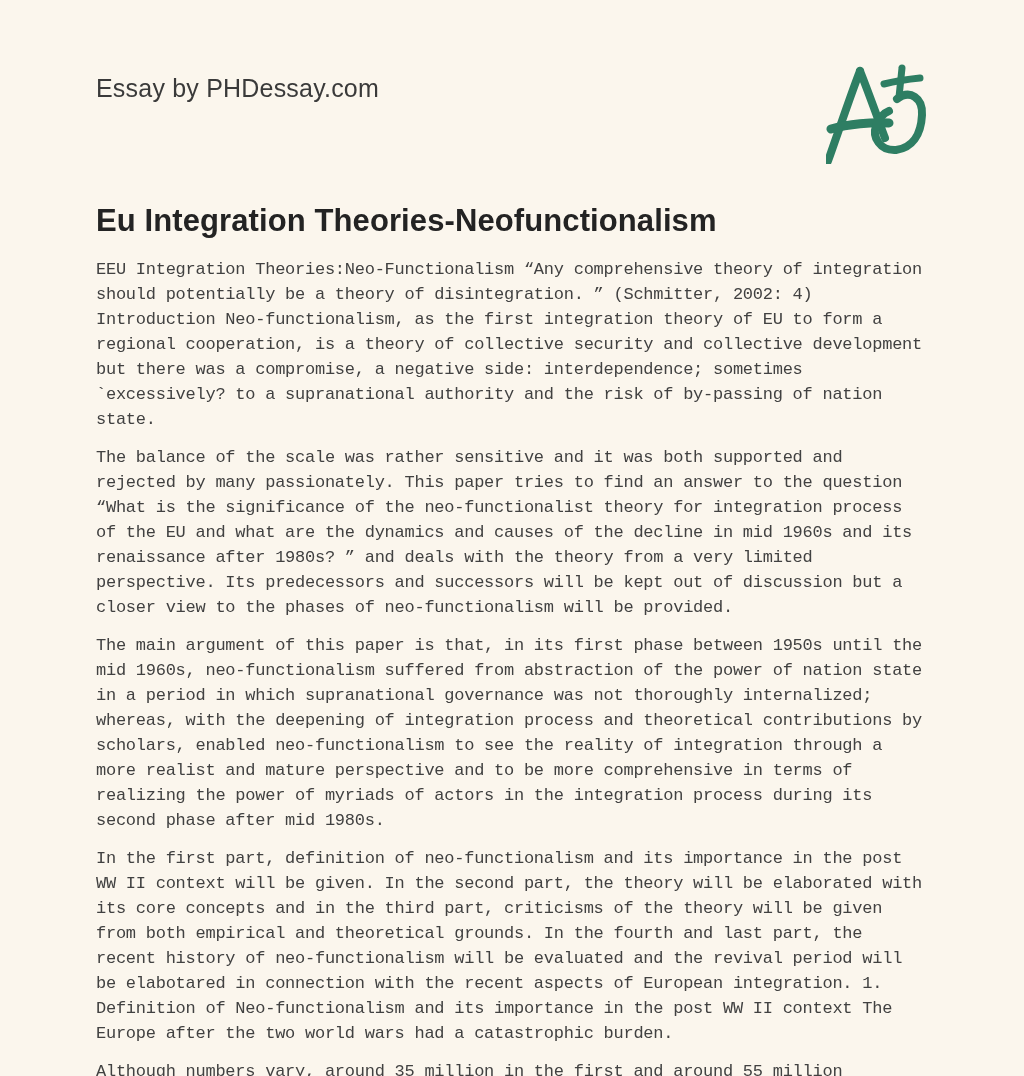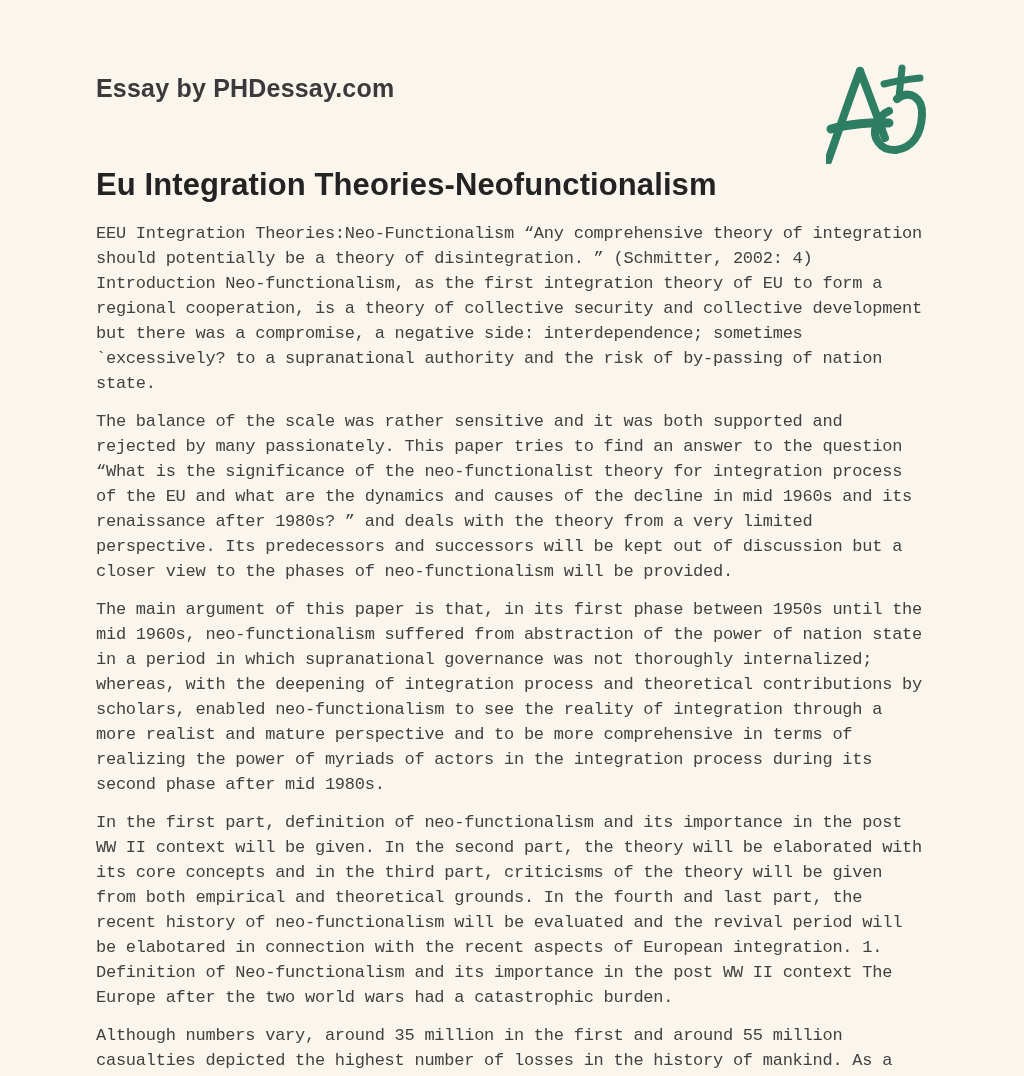--- a/index.html
+++ b/index.html
@@ -12,21 +12,21 @@
     position: relative;
   }
   .page {
     position: relative;
     width: 1024px;
     height: 1076px;
     padding: 74px 94px 0 96px;
   }
   .brand {
     font-size: 25px;
-    font-weight: 700;
+    font-weight: 400;
     color: #3a3a3a;
     letter-spacing: 0.2px;
   }
   .source-line {
     margin-top: 22px;
     font-size: 17px;
     color: #9a958b;
     letter-spacing: -0.1px;
   }
   .source-link {
@@ -36,21 +36,21 @@
   }
   .logo {
     position: absolute;
     left: 826px;
     top: 62px;
     width: 110px;
     height: 102px;
   }
   .logo svg { width: 100%; height: 100%; display: block; }
   .title {
-    margin-top: 64px;
+    margin-top: 100px;
     font-size: 31px;
     font-weight: 700;
     color: #232323;
     letter-spacing: 0.1px;
   }
   .article { margin-top: 18px; font-family: Liberation Mono, monospace; }
   .article p {
     font-size: 17px;
     line-height: 25px;
     letter-spacing: -0.25px;

